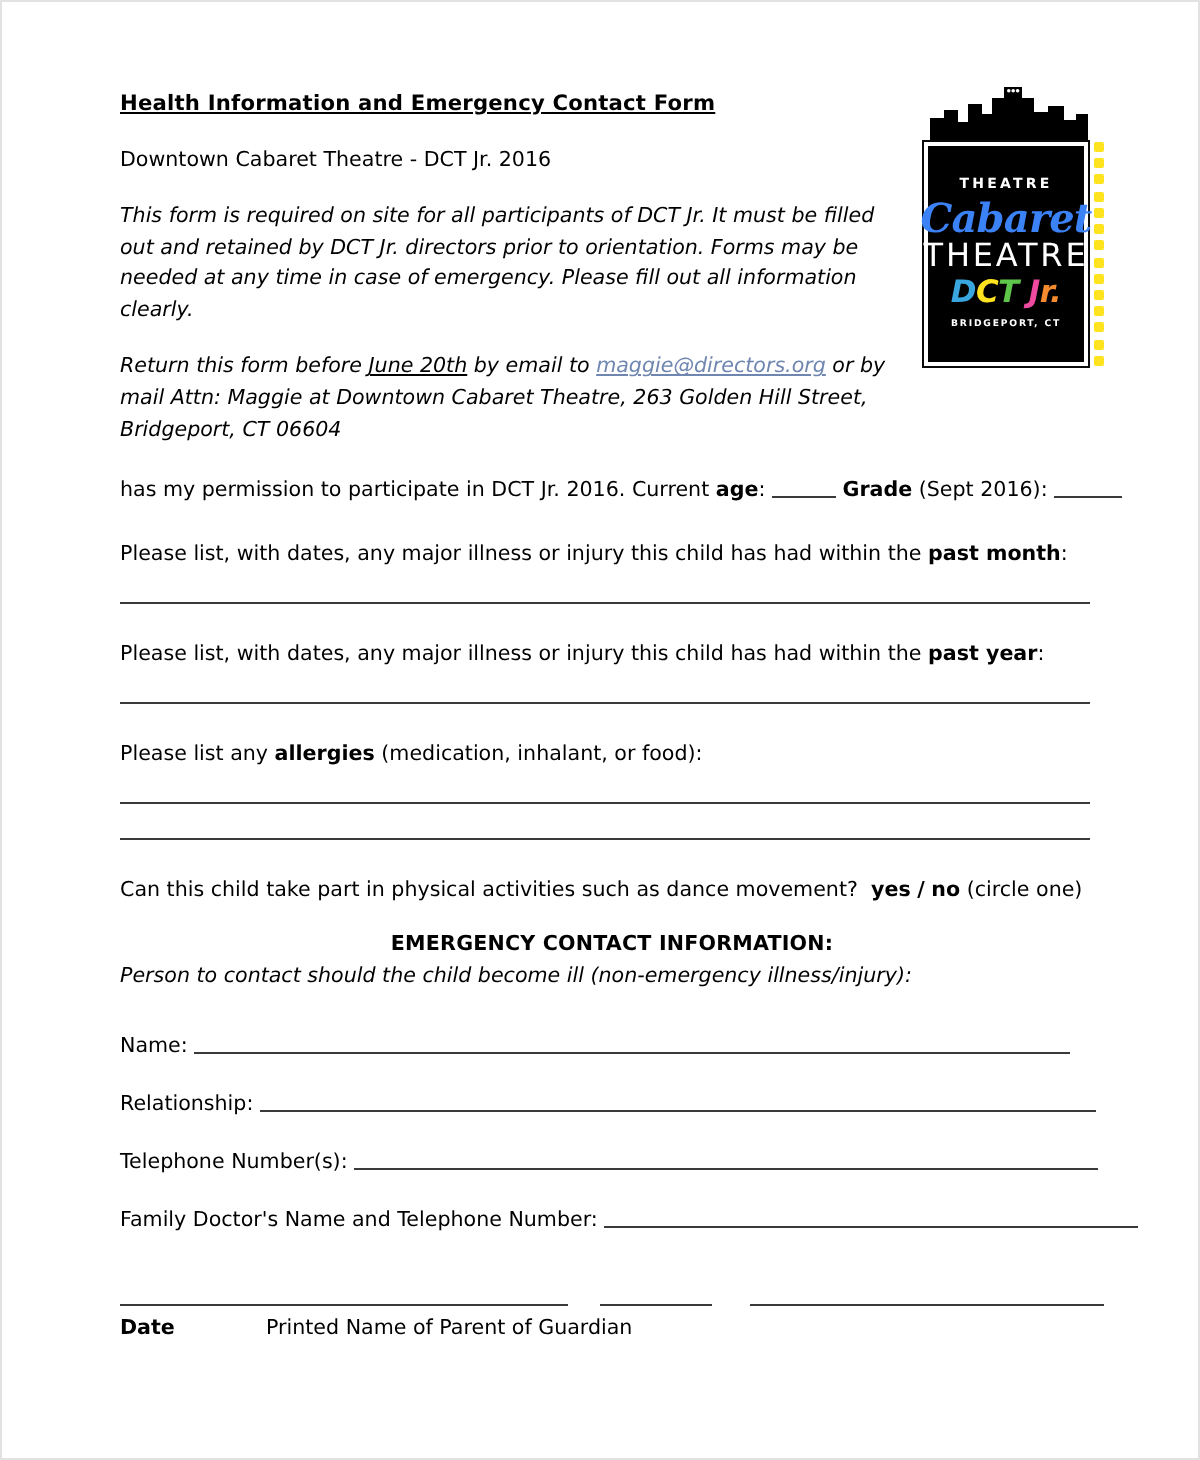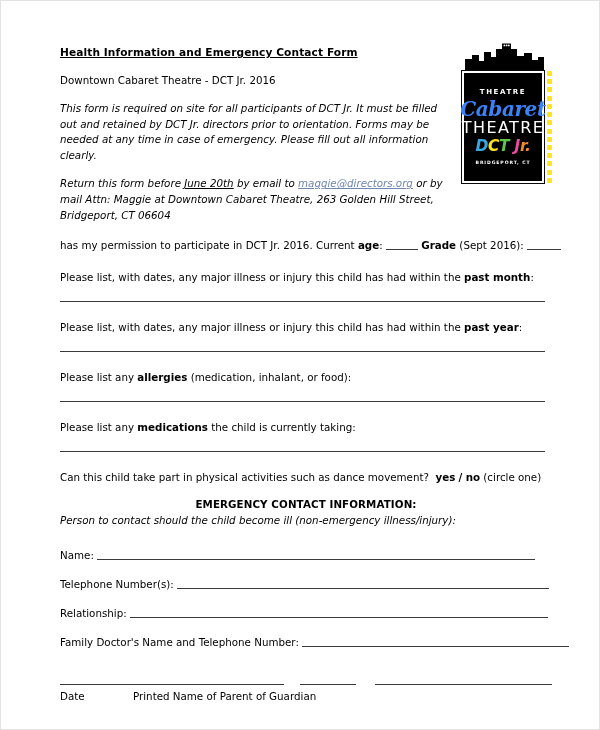--- a/index.html
+++ b/index.html
@@ -247,21 +247,21 @@
   .sl-3 { width: 180px; margin-left: 19px; }
 
   .sig-labels {
     display: flex;
     margin-top: 4px;
     font-size: 10.3px;
     line-height: 14px;
     white-space: nowrap;
   }
   .lbl-1 { width: 243px; }
-  .lbl-2 { width: 73px; }
+  .lbl-2 { width: 73px; font-weight: bold; }
   .lbl-3 { width: 200px; }
 </style>
 </head>
 <body>
 
 <div class="page">
   <div class="sheet">
 
     <div class="header-row">
 
@@ -323,40 +323,39 @@
 
       <div class="frow gap-b"><span>Please list, with dates, any major illness or injury this child has had within the </span><span class="bold">past month</span><span>:</span></div>
       <div class="rule"></div>
 
       <div class="frow gap-b"><span>Please list, with dates, any major illness or injury this child has had within the </span><span class="bold">past year</span><span>:</span></div>
       <div class="rule"></div>
 
       <div class="frow gap-b"><span>Please list any </span><span class="bold">allergies</span><span> (medication, inhalant, or food):</span></div>
       <div class="rule"></div>
 
-      <div class="frow gap-b"><span>Please list any </span><span class="bold">medications</span><span> the child is currently taking:</span></div>
       <div class="rule"></div>
 
       <div class="frow gap-b"><span>Can this child take part in physical activities such as dance movement?</span>
         &nbsp;<span class="bold">yes</span>
         <span class="bold">/</span>
         <span class="bold">no</span>
         <span>(circle one)</span></div>
 
       <div class="emerg-head gap-c">EMERGENCY CONTACT INFORMATION:</div>
       <div class="emerg-sub">Person to contact should the child become ill (non-emergency illness/injury):</div>
 
       <div class="frow gap-d"><span>Name:</span>
         <span class="inline-blank bl-name"></span></div>
 
+      <div class="frow gap-a"><span>Relationship:</span>
+        <span class="inline-blank bl-rel"></span></div>
+
       <div class="frow gap-a"><span>Telephone Number(s):</span>
         <span class="inline-blank bl-tel"></span></div>
-
-      <div class="frow gap-a"><span>Relationship:</span>
-        <span class="inline-blank bl-rel"></span></div>
 
       <div class="frow gap-a"><span>Family Doctor's Name and Telephone Number:</span>
         <span class="inline-blank bl-doc"></span></div>
 
       <div class="sig-wrap">
         <div class="sig-lines">
           <div class="sig-line sl-1"></div>
           <div class="sig-line sl-2"></div>
           <div class="sig-line sl-3"></div>
         </div>

